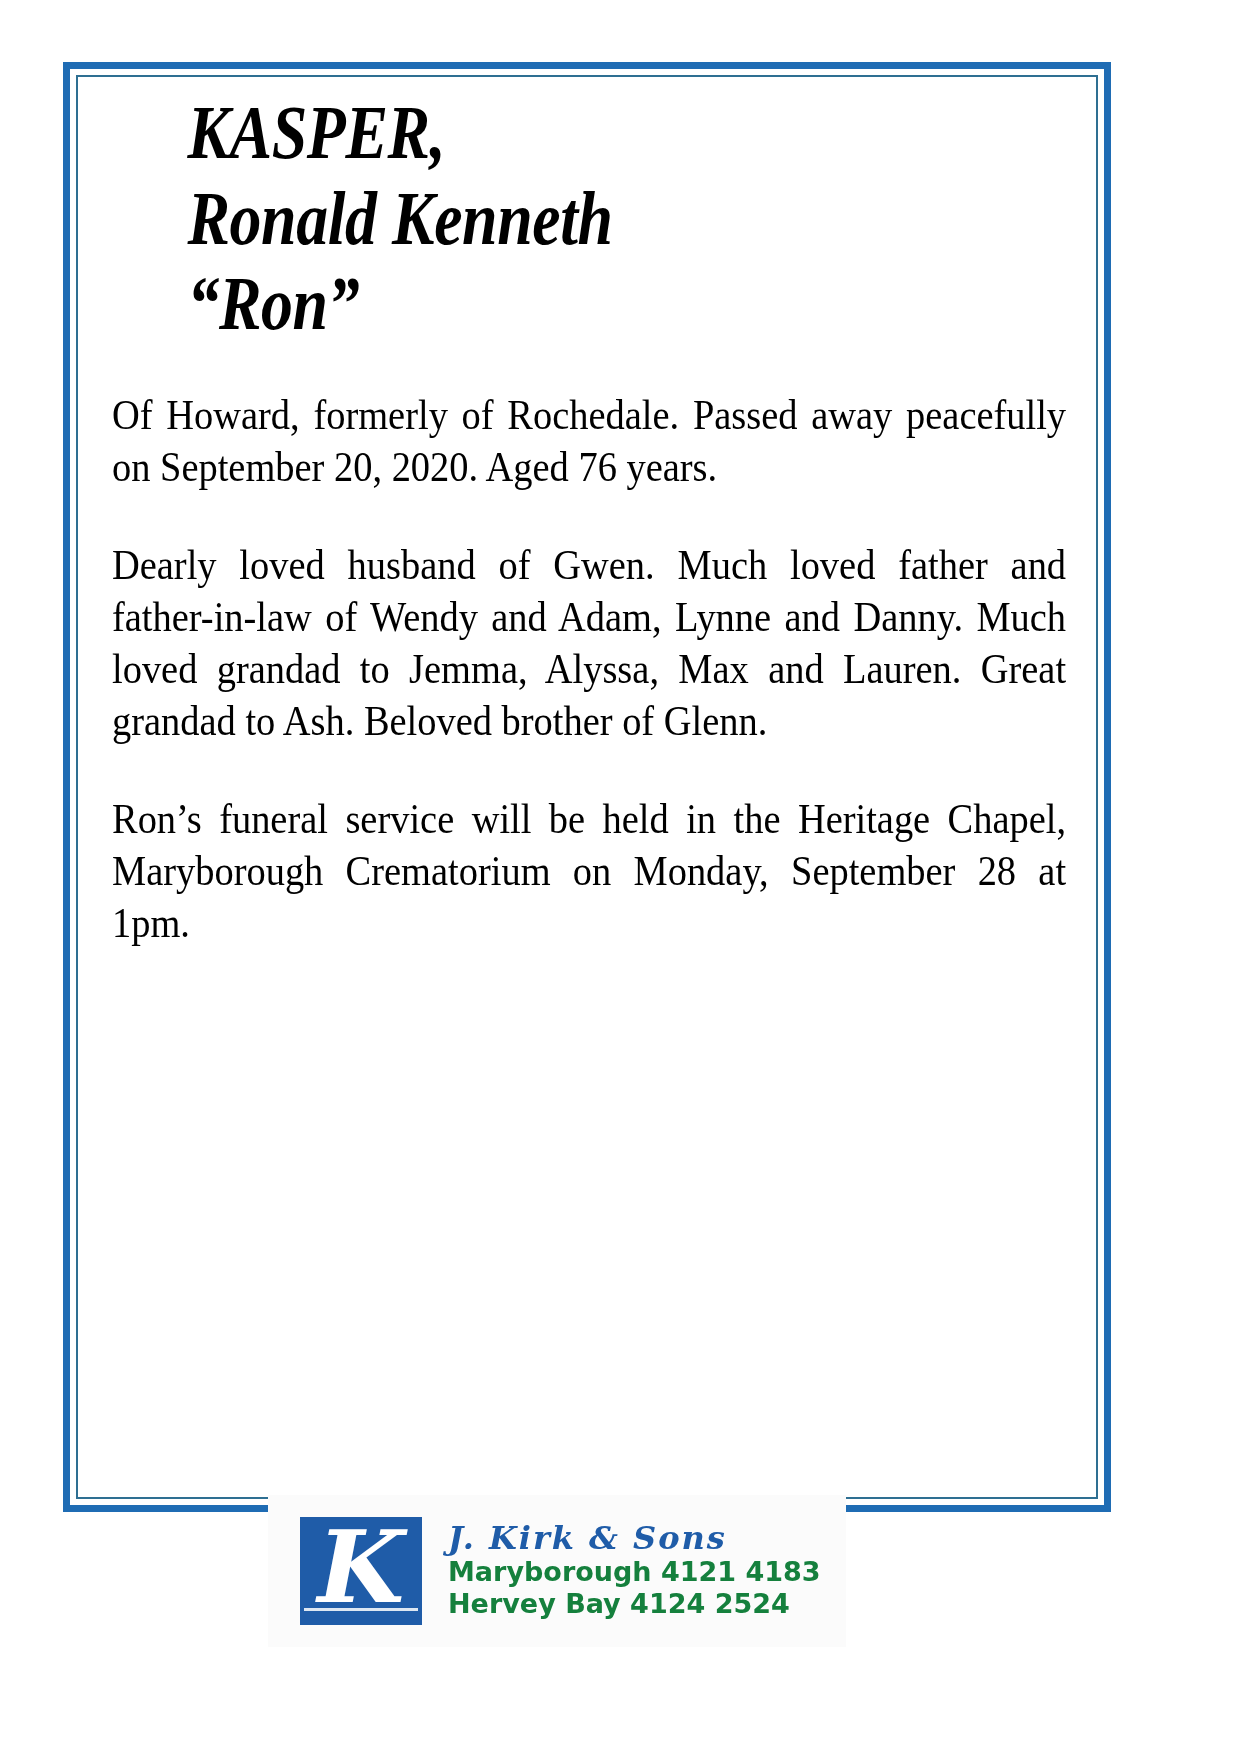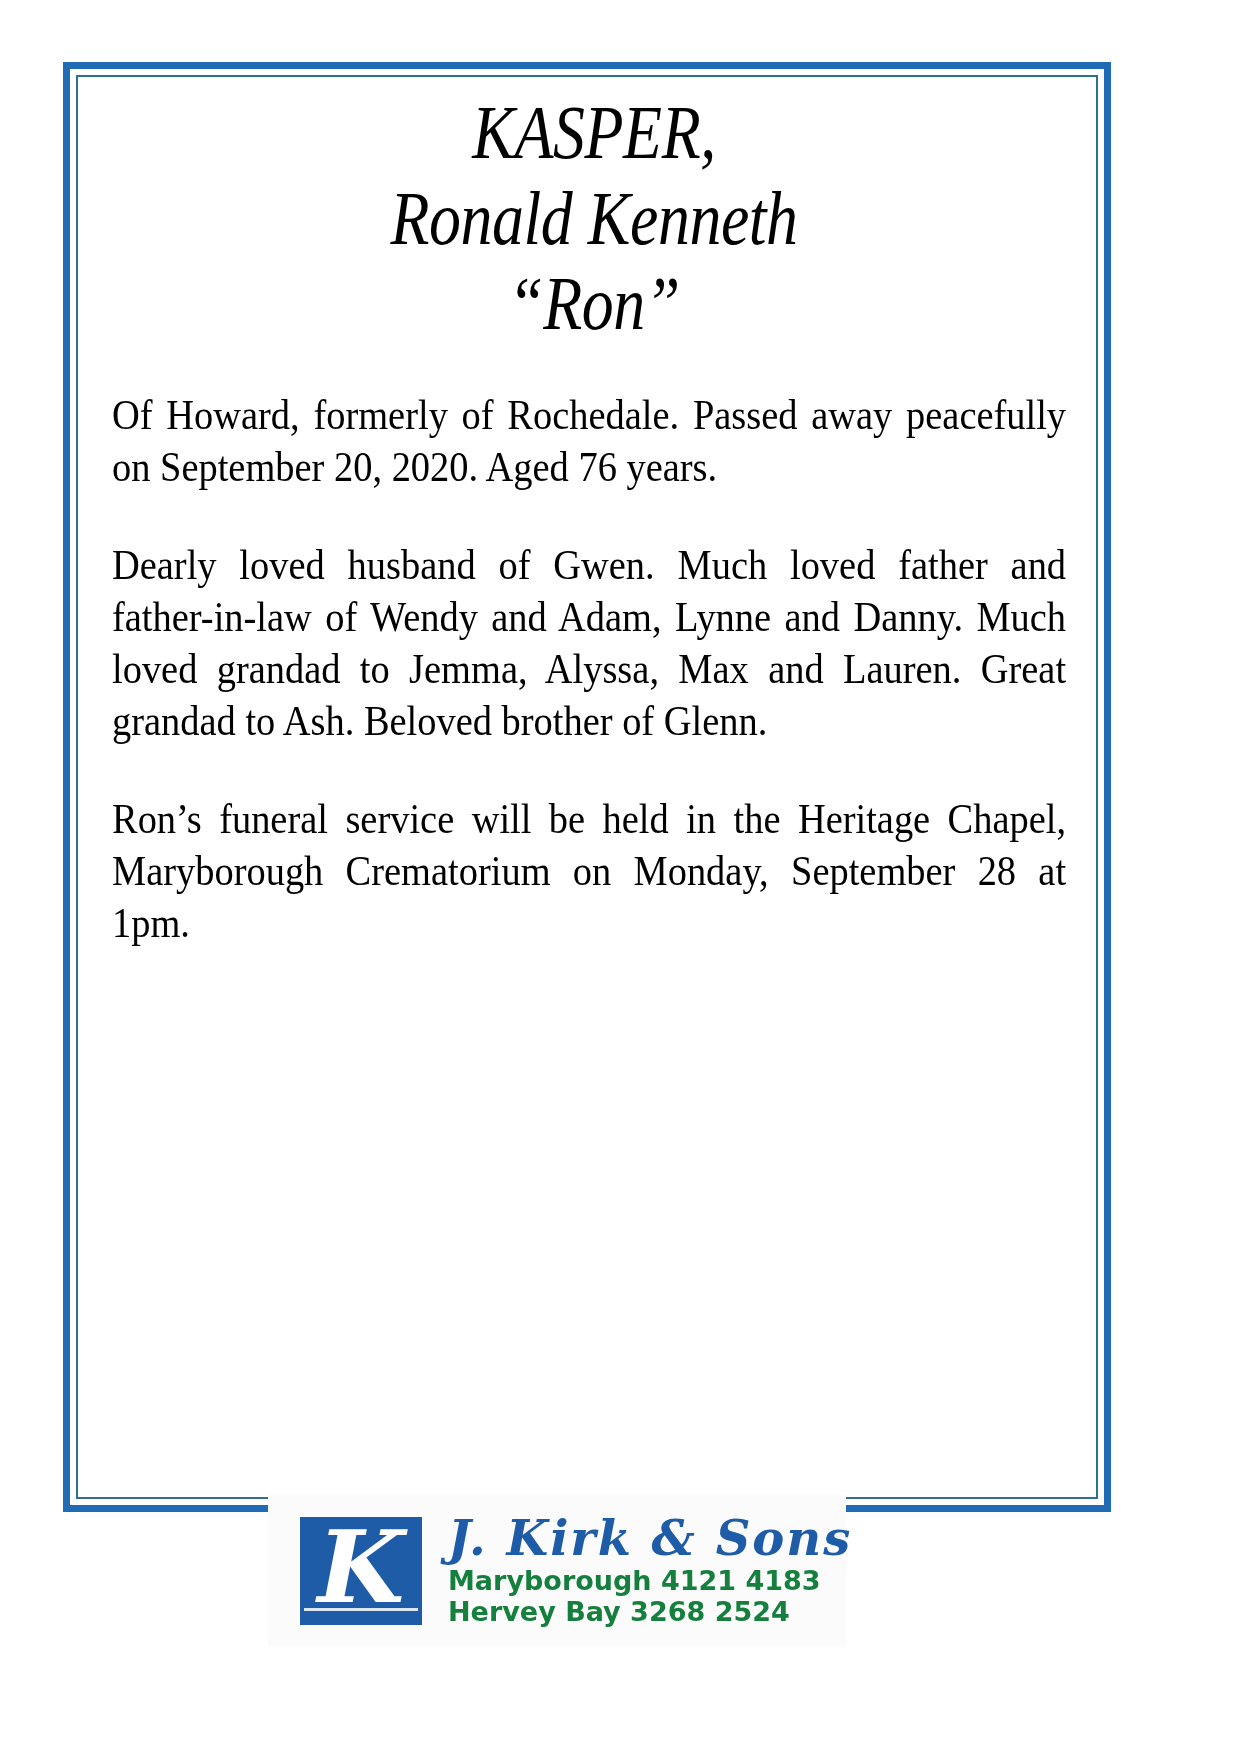--- a/index.html
+++ b/index.html
@@ -41,22 +41,21 @@
   .notice-body {
     position: absolute;
     left: 40px;
     top: 22px;
     right: 26px;
     bottom: 10px;
   }
 
   
   .heading {
-    text-align: center;
-    font-weight: normal;
+    font-weight: bold;
     font-style: italic;
     line-height: 1.10;
     letter-spacing: -0.5px;
   }
   .heading .h-line-1 {
     display: block;
     font-size: 76px;
     transform: scaleX(0.84);
     transform-origin: center;
   }
@@ -143,21 +142,21 @@
     opacity: 0.85;
   }
   .logo-text {
     margin-left: 26px;
     flex: 1 1 auto;
   }
   .logo-name {
     font-family: "DejaVu Serif", serif;
     font-style: italic;
     font-weight: bold;
-    font-size: 48px;
+    font-size: 32px;
     color: #1f5ca8;
     letter-spacing: 2px;
     line-height: 1.02;
     white-space: nowrap;
   }
   .logo-line {
     font-family: "DejaVu Sans", sans-serif;
     font-weight: bold;
     font-size: 27px;
     color: #15803d;
@@ -194,15 +193,15 @@
 </div>
 
 <div class="logo-block">
   <div class="logo-monogram">
     <div class="mono-letter">K</div>
     <div class="mono-base"></div>
   </div>
   <div class="logo-text">
     <div class="logo-name">J. Kirk &amp; Sons</div>
     <div class="logo-line">Maryborough 4121 4183</div>
-    <div class="logo-line second">Hervey Bay 3268 2524</div>
+    <div class="logo-line second">Hervey Bay 4124 2524</div>
   </div>
 </div>
 
 </body></html>

